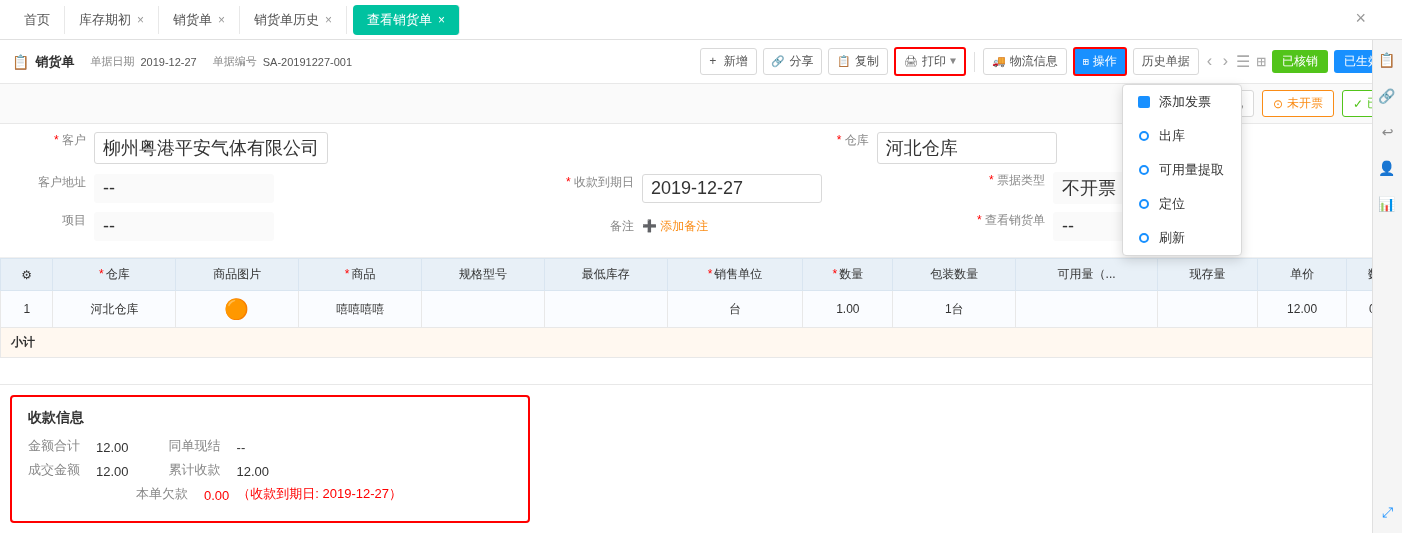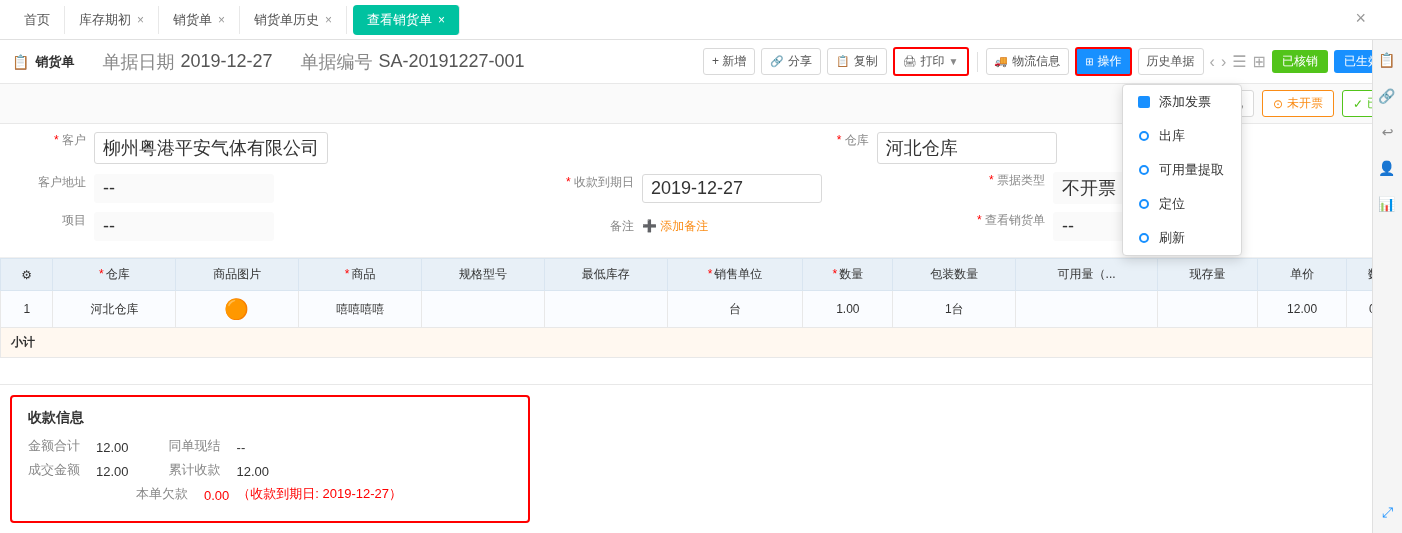--- a/index.html
+++ b/index.html
@@ -22,26 +22,26 @@
     .main-content { background: #fff; height: calc(533px - 40px); display: flex; flex-direction: column; }
 
     
     .doc-header {
       display: flex; align-items: center; padding: 6px 12px; border-bottom: 1px solid #e8e8e8;
       background: #fff; min-height: 44px;
     }
     .doc-icon { color: #1890ff; margin-right: 6px; font-size: 14px; }
     .doc-title { font-weight: bold; color: #333; margin-right: 16px; }
     .doc-meta { display: flex; align-items: center; gap: 16px; flex: 1; }
-    .doc-meta-item { display: flex; align-items: center; gap: 6px; font-size: 18px; color: #555; margin-left: 12px; }
+    .doc-meta-item { display: flex; align-items: center; gap: 6px; font-size: 11px; color: #555; }
     .doc-meta-label { color: #888; }
 
     
     .toolbar {
-      display: flex; align-items: center; margin-left: auto; gap: 6px;
+      display: flex; align-items: center; margin-left: auto; gap: 6px; font-family: Liberation Mono, monospace;
     }
     .toolbar-btn {
       display: flex; align-items: center; gap: 4px; padding: 4px 8px; border: 1px solid #d9d9d9;
       border-radius: 3px; cursor: pointer; background: #fff; font-size: 12px; color: #555;
       white-space: nowrap;
     }
 
     
     .status-badge {
       padding: 3px 10px; border-radius: 3px; font-size: 12px; color: #fff;

